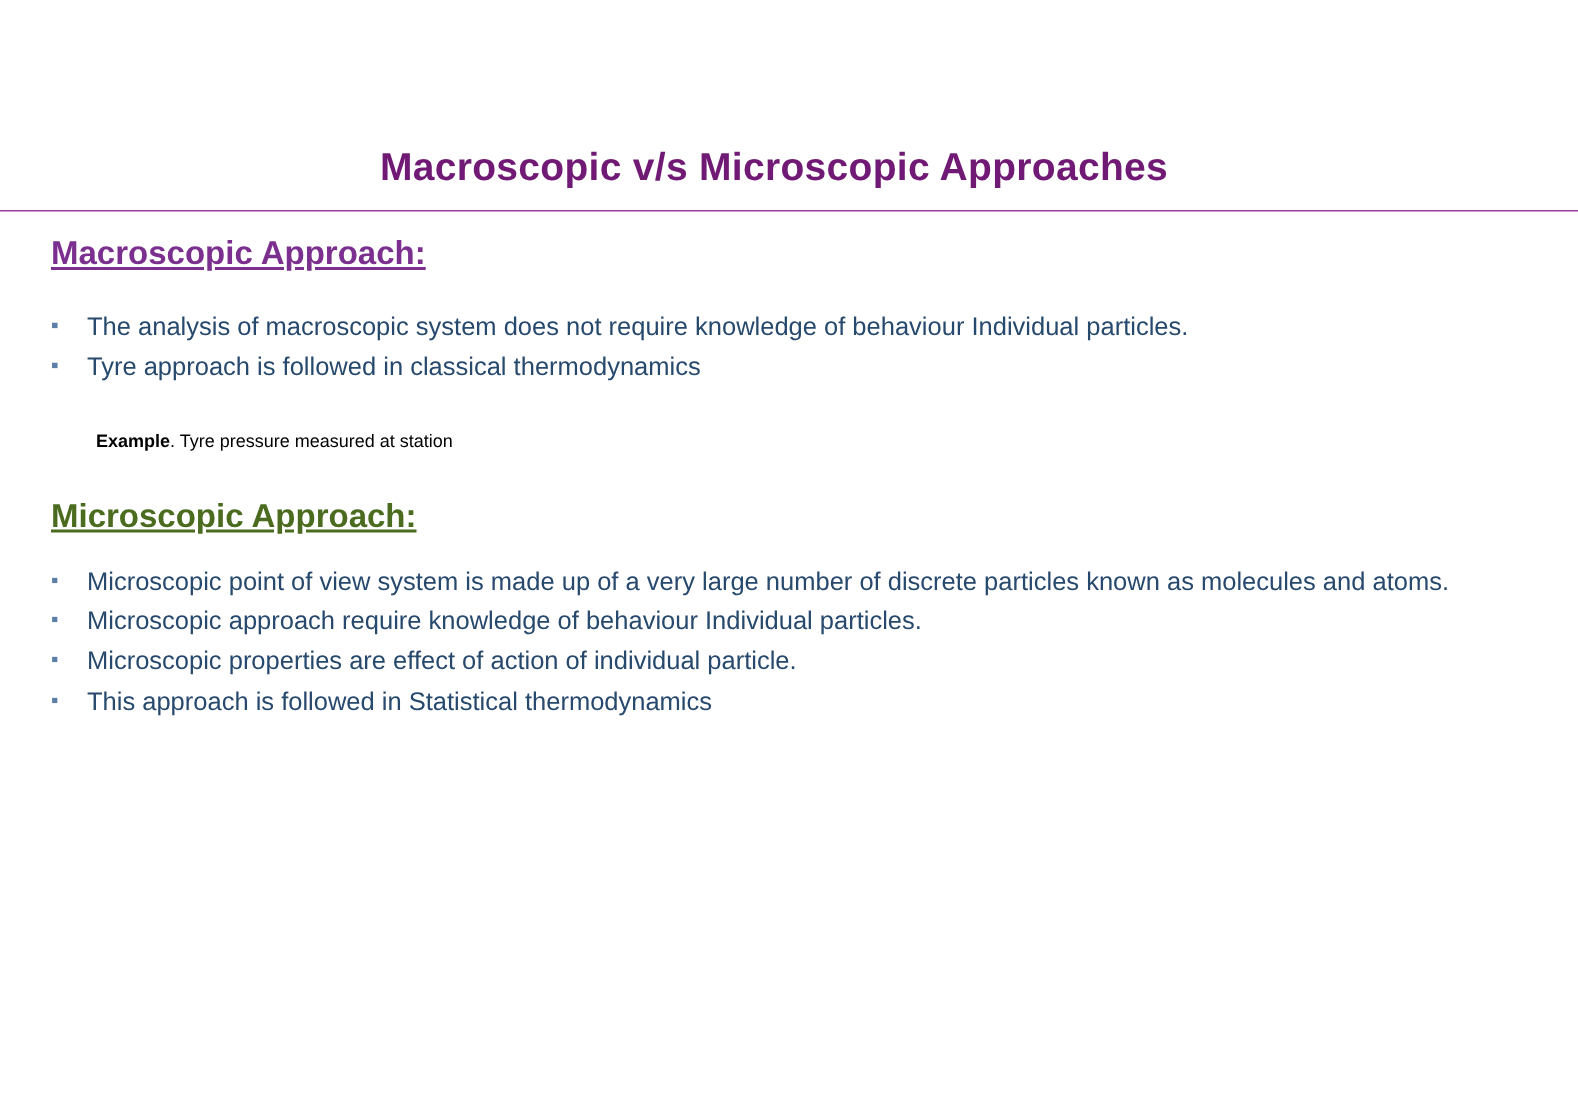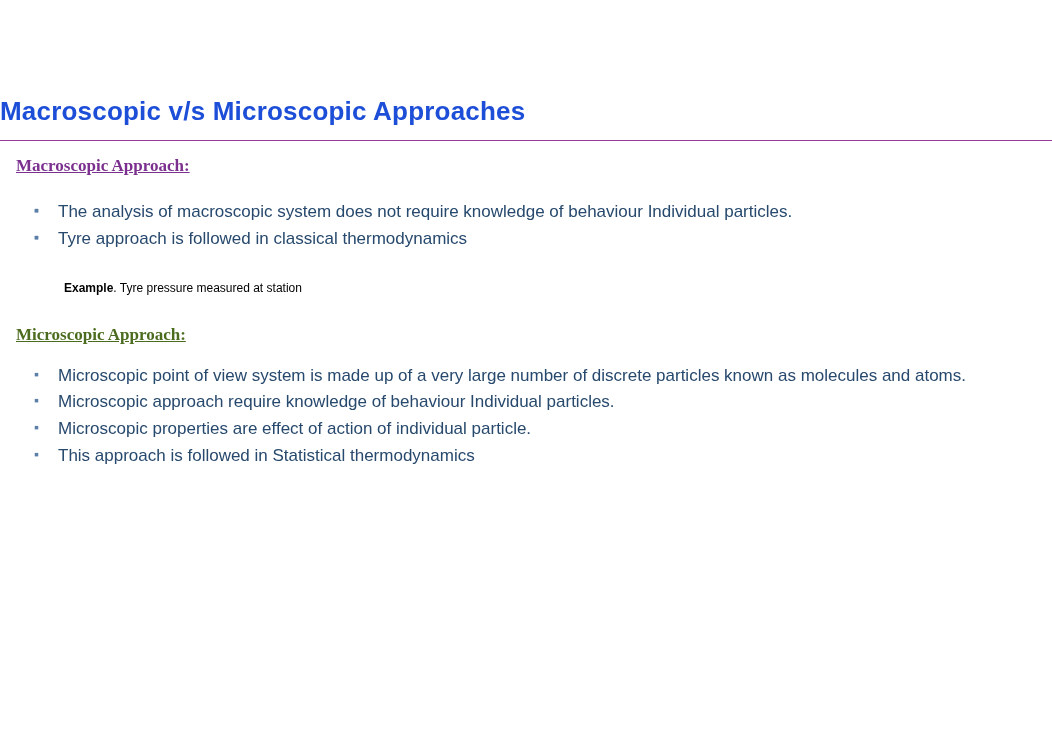--- a/index.html
+++ b/index.html
@@ -17,46 +17,45 @@
     position: relative;
     width: 1052px;
     height: 744px;
     box-sizing: border-box;
   }
   .slide-title {
     position: absolute;
     top: 96px;
     left: 0;
     width: 1032px;
-    text-align: left;
+    text-align: center;
     font-size: 26px;
     font-weight: bold;
-    color: #1d4ed8;
+    color: #701a75;
     letter-spacing: 0.2px;
   }
   .title-rule {
     position: absolute;
     top: 140px;
     left: 0;
     width: 1052px;
     height: 1px;
     background: #9a3d9a;
   }
   .content {
     position: absolute;
     top: 150px;
     left: 0;
     width: 1052px;
   }
   .section-heading {
-    font-size: 17px;
+    font-size: 22px;
     font-weight: bold;
     text-decoration: underline;
-    margin-left: 16px;
-    font-family: Liberation Serif, serif;
+    margin-left: 34px;
   }
   .section-heading.macro {
     color: #7b2f8e;
     margin-top: 6px;
   }
   .section-heading.micro {
     color: #4b6b1f;
     margin-top: 0;
   }
   ul.bullets {

